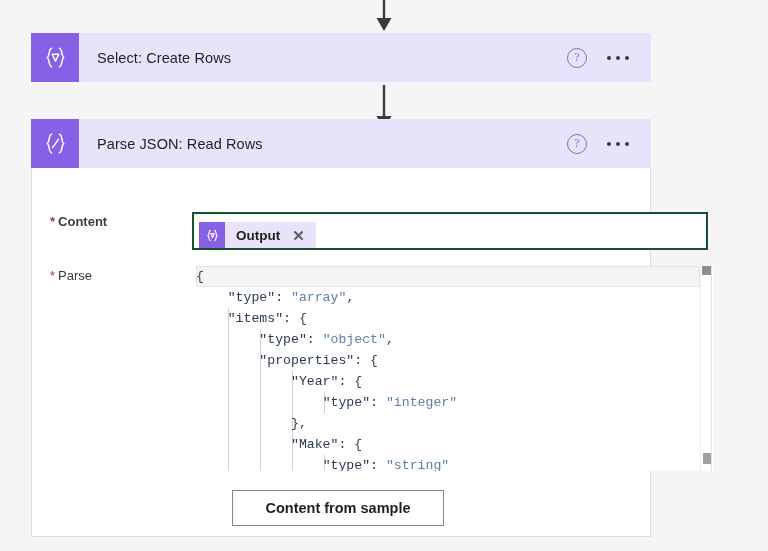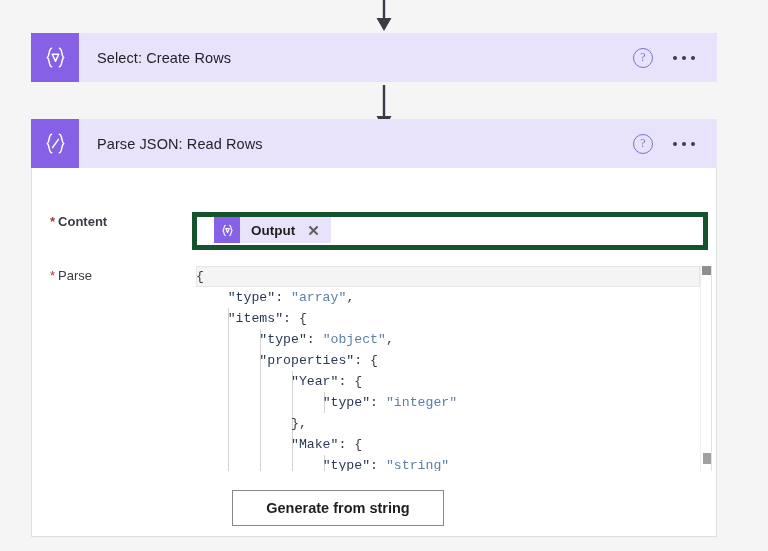--- a/index.html
+++ b/index.html
@@ -23,21 +23,21 @@
     display: flex;
     justify-content: center;
     align-items: flex-start;
   }
   .arrow-svg { display: block; }
 
   
   .card {
     position: absolute;
     left: 31px;
-    width: 686px;
+    width: 620px;
     box-sizing: border-box;
   }
 
   .card-header {
     display: flex;
     align-items: stretch;
     background: #e8e2fb;
     height: 49px;
   }
   .card-icon {
@@ -116,25 +116,25 @@
     color: #a4373a;
     margin-right: 3px;
     font-size: 13px;
   }
 
   
   #content-row { top: 44px; left: 0; font-weight: bold; }
   .content-input {
     width: 516px;
     height: 38px;
-    border: 5px solid #14532d;
-    background: #ffffff;
-    display: flex;
-    align-items: flex-start;
-    padding-left: 17px;
+    border: 2px solid #14532d;
+    background: #ffffff;
+    display: flex;
+    align-items: flex-end;
+    padding-left: 5px;
     box-sizing: border-box;
   }
   .token {
     display: inline-flex;
     align-items: center;
     height: 26px;
     background: #e8e2fb;
   }
   .token-icon {
     width: 26px;
@@ -361,16 +361,16 @@
         </div>
         <div class="vscroll">
           <div class="vscroll-cap"></div>
           <div class="vscroll-thumb-top"></div>
           <div class="vscroll-thumb-bottom"></div>
         </div>
         <div class="code-outline"></div>
       </div>
     </div>
 
-    <button class="gen-btn">Generate from string</button>
+    <button class="gen-btn">Content from sample</button>
 
   </div>
 </div>
 
 </body></html>

